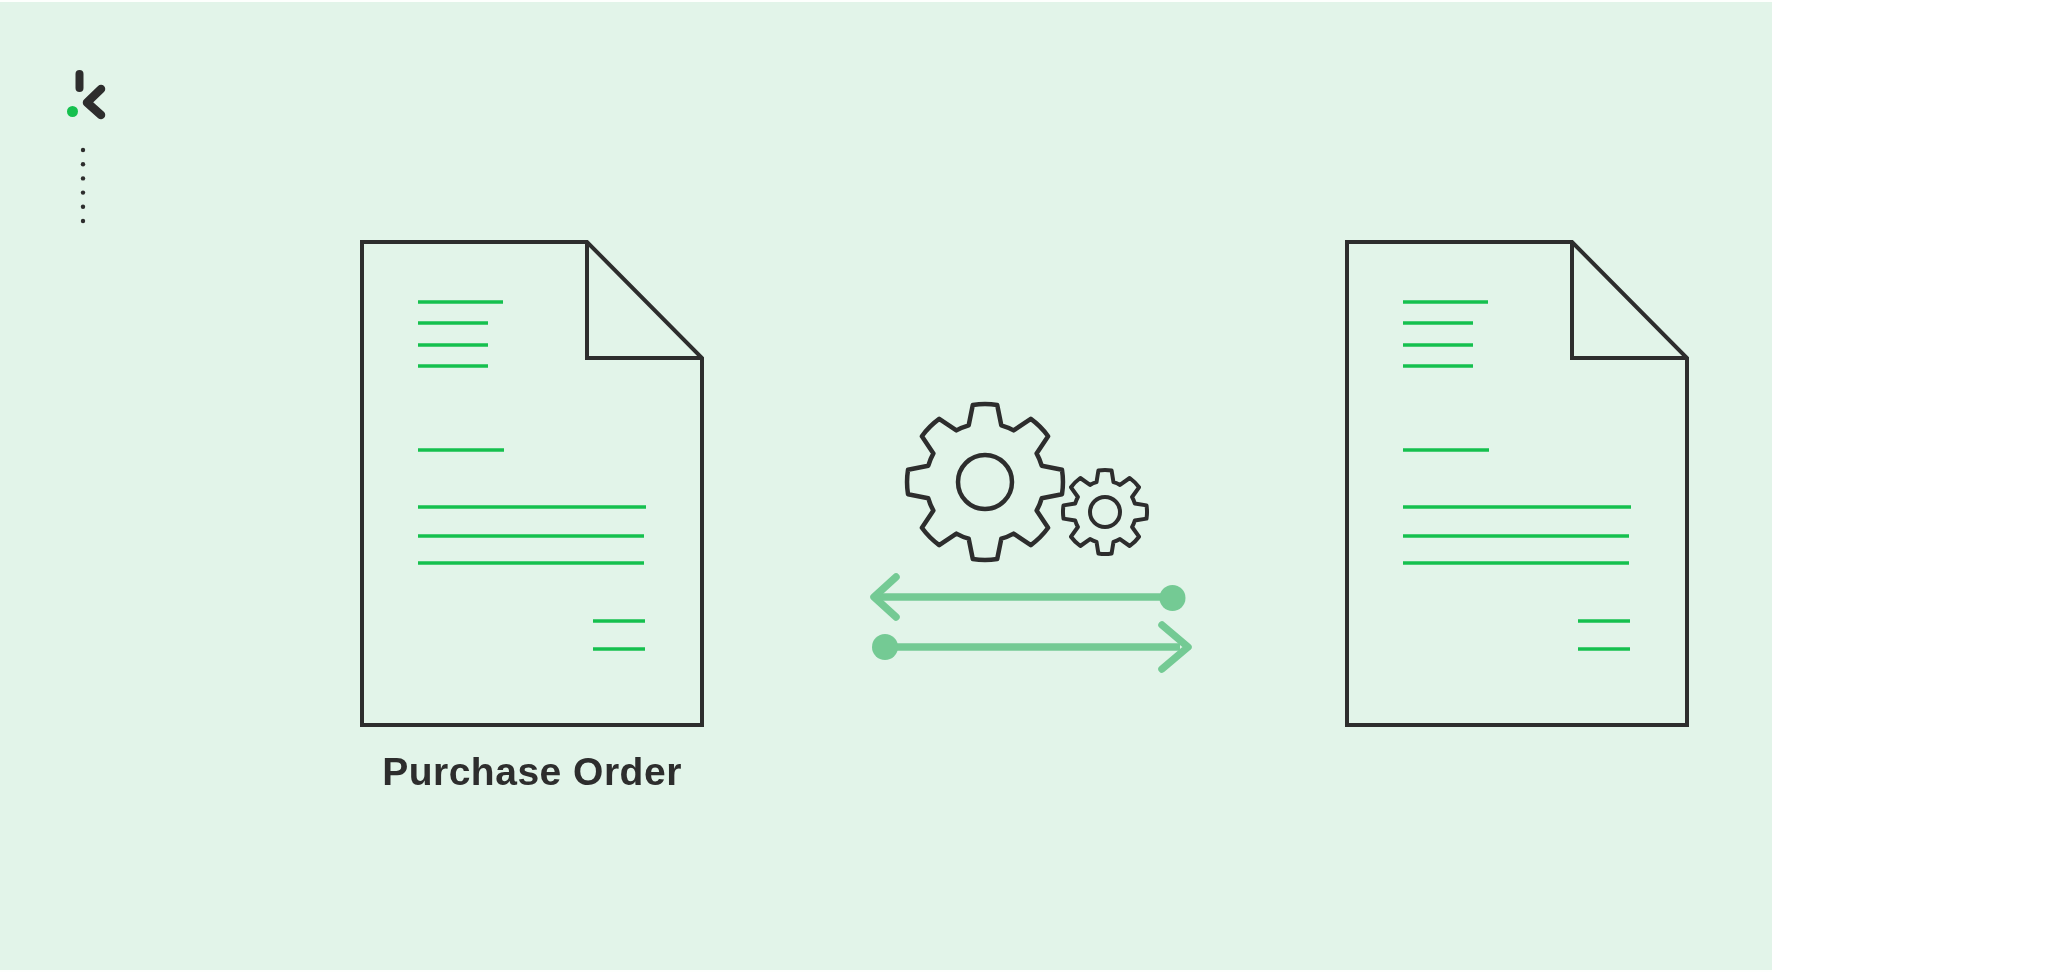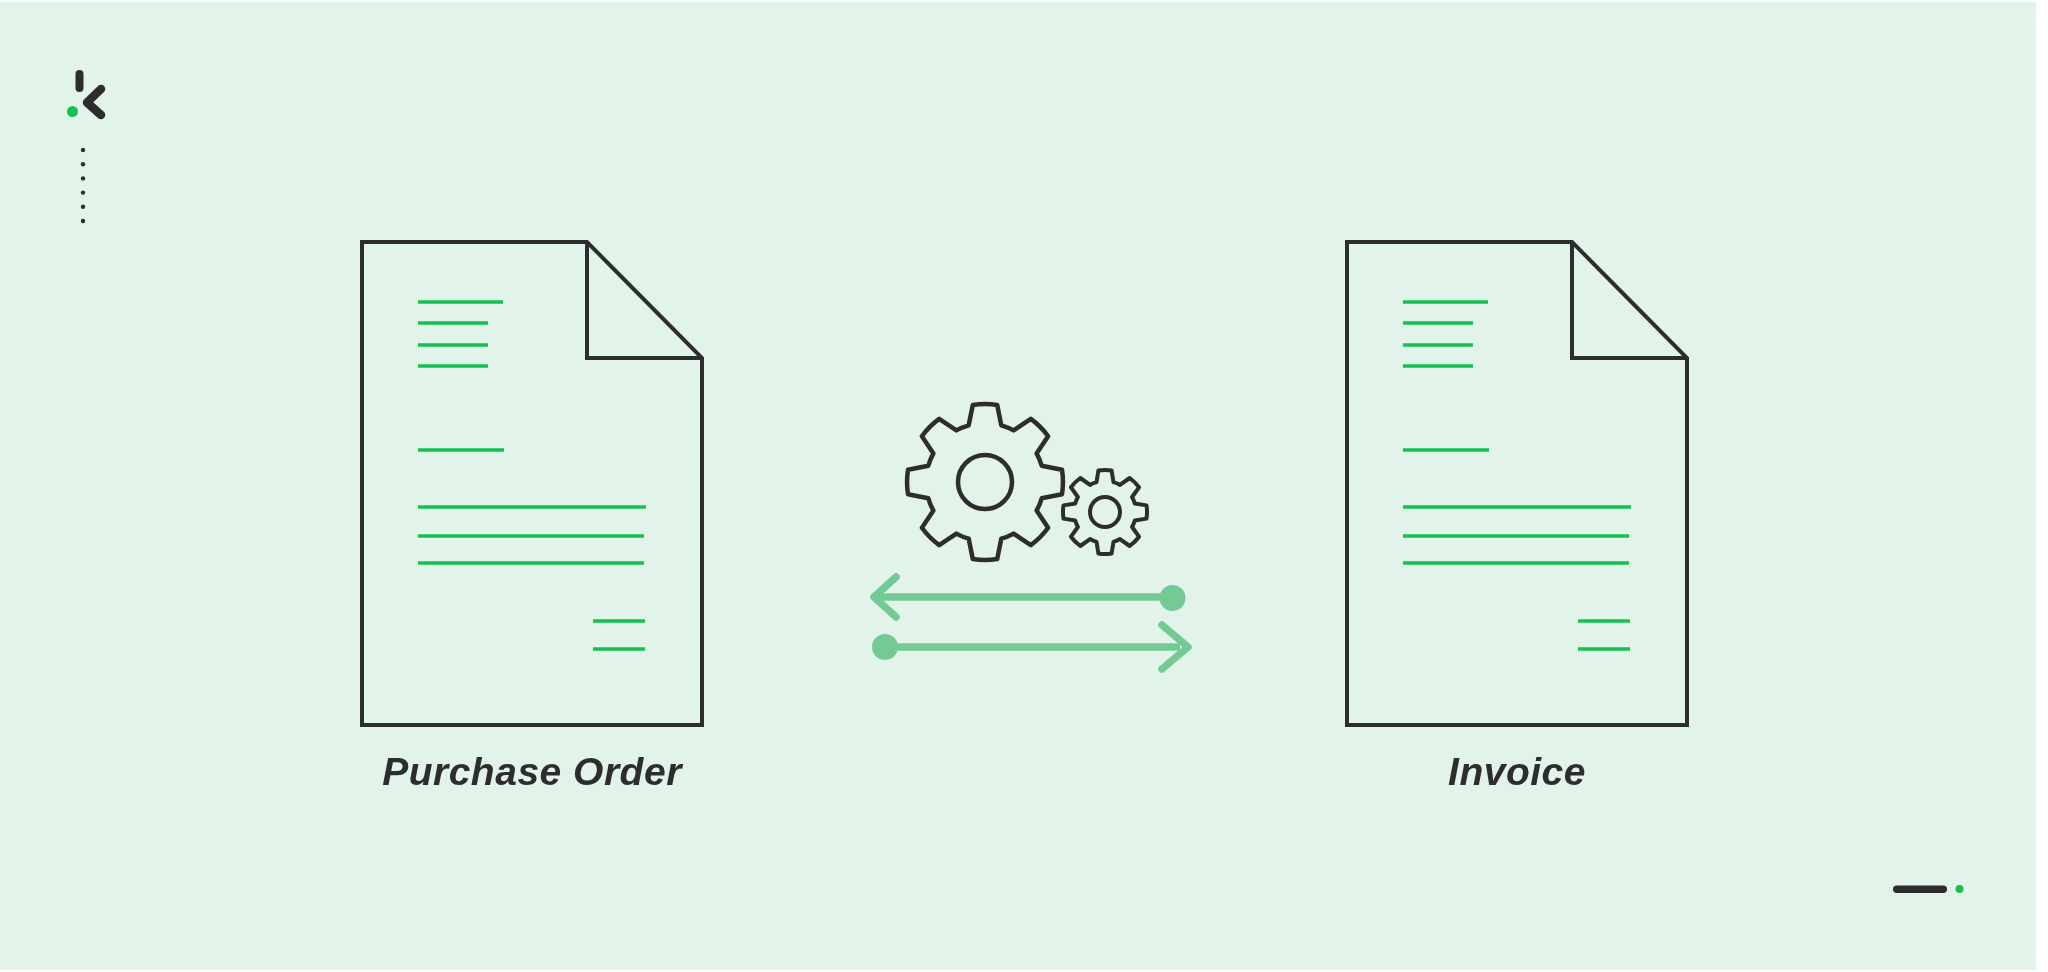--- a/index.html
+++ b/index.html
@@ -4,28 +4,27 @@
 <style>
   :root{
     --bg:#e2f4e9;
     --ink:#2d2d2d;
     --green:#15c04e;
     --soft:#74ca94;
   }
   html,body{margin:0;padding:0;background:#ffffff;}
   .stage{
     position:relative;
-    width:2036px;height:972px;
+    width:1772px;height:972px;
     background:var(--bg);
     border-top:2px solid #fdfffd;
     border-bottom:2px solid #fdfffd;
     box-sizing:border-box;
     overflow:hidden;
     font-family:"Liberation Sans", sans-serif;
-    font-style:italic;
   }
   .abs{position:absolute;}
   svg{display:block;overflow:visible;}
   .s-ink{stroke:var(--ink);fill:none;}
   .f-ink{fill:var(--ink);stroke:none;}
   .f-green{fill:var(--green);stroke:none;}
   .s-green{stroke:var(--green);fill:none;}
   .s-soft{stroke:var(--soft);fill:none;}
   .f-soft{fill:var(--soft);stroke:none;}
   .doc-label{
@@ -104,20 +103,19 @@
       <line x1="58" y1="105" x2="128" y2="105"></line>
       <line x1="58" y1="126" x2="128" y2="126"></line>
       <line x1="58" y1="210" x2="144" y2="210"></line>
       <line x1="58" y1="267" x2="286" y2="267"></line>
       <line x1="58" y1="296" x2="284" y2="296"></line>
       <line x1="58" y1="323" x2="284" y2="323"></line>
       <line x1="233" y1="381" x2="285" y2="381"></line>
       <line x1="233" y1="409" x2="285" y2="409"></line>
     </g>
   </svg>
-  <div class="abs doc-label" style="left:1345px;top:748px;">Invoice</div>
 
   <svg class="abs" style="left:1880px;top:870px;" width="100" height="35" viewBox="0 0 100 35">
     <rect class="f-ink" x="13" y="13.5" width="54" height="7.5" rx="3.75"></rect>
     <circle class="f-green" cx="79.5" cy="17" r="4"></circle>
   </svg>
 
 </div>
 
 </body></html>

